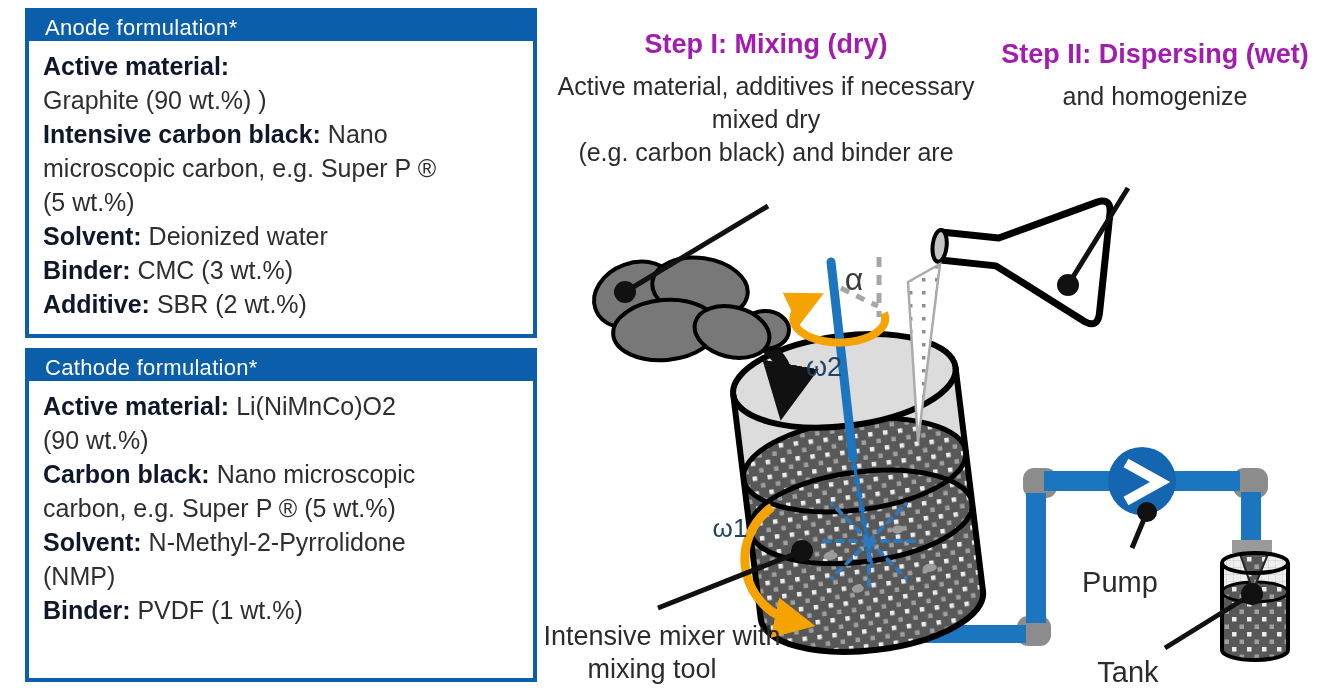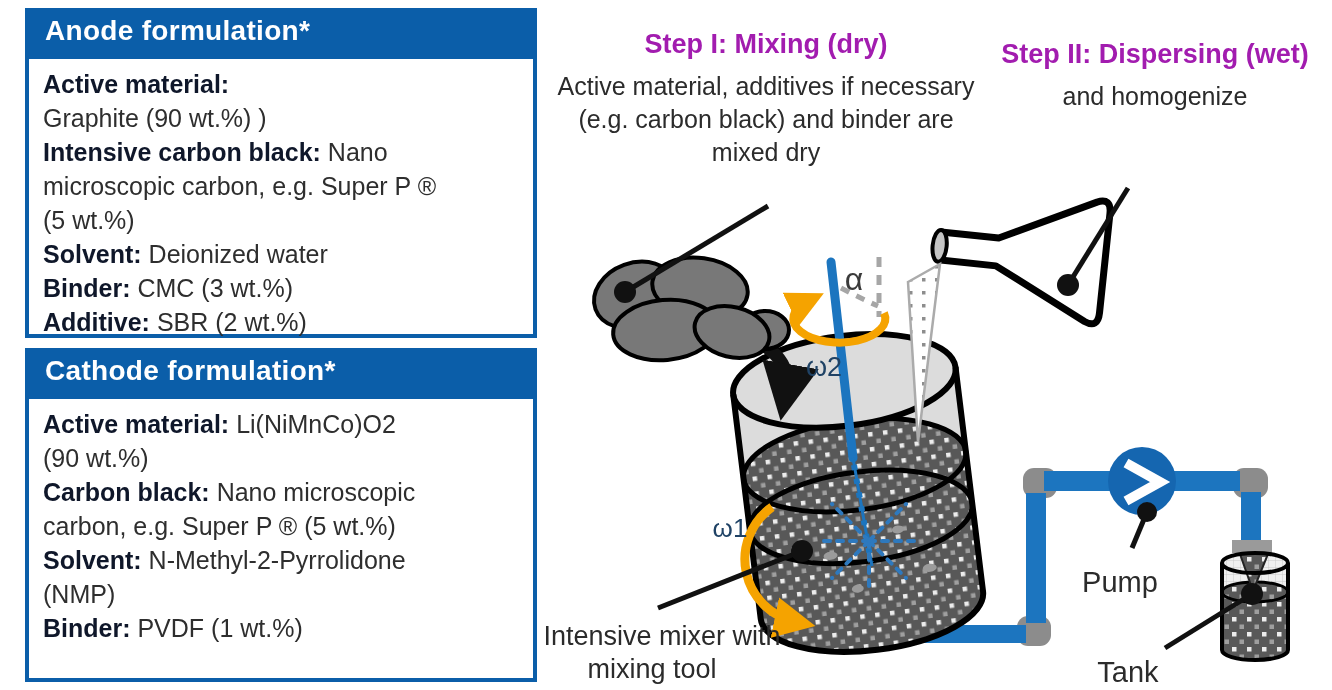--- a/index.html
+++ b/index.html
@@ -3,22 +3,22 @@
 <meta charset="utf-8">
 <style>
   html,body{margin:0;padding:0}
   body{
     width:1332px;height:690px;position:relative;background:#fff;
     font-family:"Liberation Sans",sans-serif;overflow:hidden;
   }
   .fbox{position:absolute;left:25px;width:504px;background:#fff;border:4px solid #0B5EA9}
   #fbox-anode{top:8px;height:322px}
   #fbox-cathode{top:348px;height:326px}
-  .fhead{background:#0B5EA9;color:#fff;font-size:28px;font-weight:700;
-         padding:3px 16px 12px;letter-spacing:.3px}
+  .fhead{background:#0B5EA9;color:#fff;font-size:22px;font-weight:400;
+         padding:3px 16px 0;letter-spacing:.3px}
   .fbody{padding:8px 14px 0;font-size:25px;line-height:34px;color:#2e2e2e}
   .bb{font-weight:700;color:#0f172a}
   .rightpane{position:absolute;left:540px;top:0;width:792px;height:690px}
   .step{position:absolute;text-align:center;color:#2b2b2b;font-size:25px;line-height:33px;z-index:2}
   .step .t{font-weight:700;color:#a21caf;font-size:27px;margin-bottom:9px}
   #step1{left:-14px;top:28px;width:480px}
   #step2{left:448px;top:38px;width:334px}
   .dsvg{position:absolute;left:0;top:0;z-index:1}
 </style>
 </head>
@@ -49,22 +49,22 @@
     <div><span class="bb"></span><span>(NMP)</span></div>
     <div><span class="bb">Binder:</span><span> PVDF (1 wt.%)</span></div>
   </div>
 </div>
 
 <div class="rightpane">
 
   <div class="step" id="step1">
     <div class="t">Step I: Mixing (dry)</div>
     <div>Active material, additives if necessary</div>
+    <div>mixed dry</div>
     <div>(e.g. carbon black) and binder are</div>
-    <div>mixed dry</div>
   </div>
 
   <div class="step" id="step2">
     <div class="t">Step II: Dispersing (wet)</div>
     <div>and homogenize</div>
   </div>
 
   <svg class="dsvg" width="792" height="690" viewBox="0 0 792 690">
     <defs>
       <pattern id="dots" width="15" height="15" patternUnits="userSpaceOnUse">

